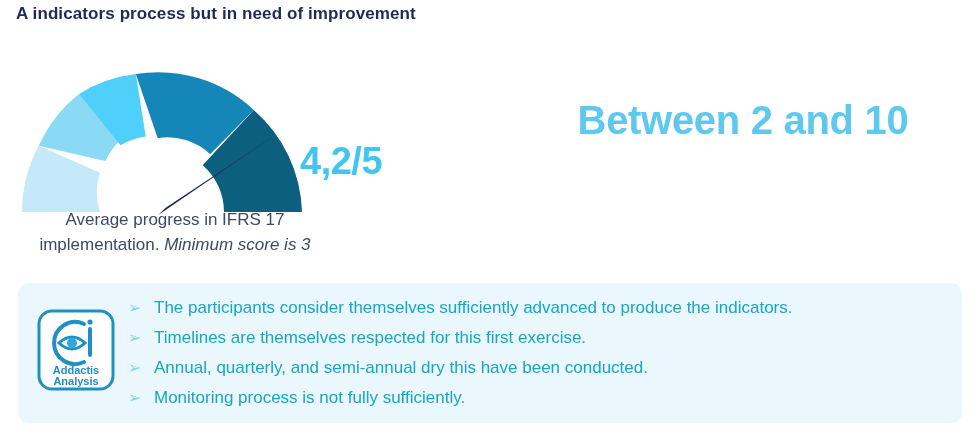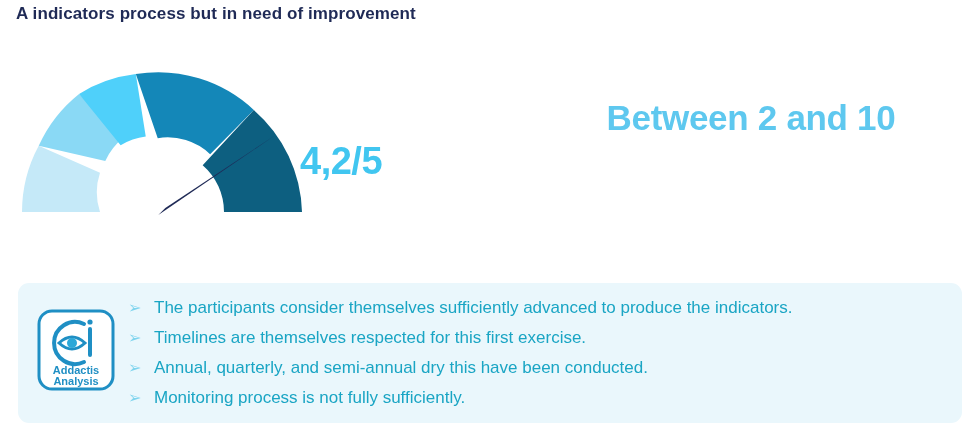--- a/index.html
+++ b/index.html
@@ -70,24 +70,24 @@
   #count-block {
     position: absolute;
     left: 540px;
     top: 40px;
     width: 390px;
     height: 215px;
     text-align: center;
   }
   #count-value {
     position: absolute;
-    left: 16px;
+    left: 8px;
     top: 58px;
     width: 390px;
-    font-size: 35px;
+    font-size: 40px;
     font-weight: bold;
     color: #5ec8ef;
     letter-spacing: -0.3px;
   }
   #count-caption {
     position: absolute;
     left: 0;
     top: 128px;
     width: 390px;
     font-size: 17px;
@@ -166,20 +166,24 @@
       <path fill="#0d5f80" d="M 241.80,69.99 A 140,140 0 0 1 290.0,172.0 L 212.0,172.0 A 62,62 0 0 0 190.67,125.19 Z"></path>
     </g>
 
     <g>
       <path fill="#1f2a56" d="M 262.0,96.0 L 146.3,175.0 L 153.3,168.0 Z"></path>
     </g>
   </svg>
 
   <div id="gauge-value">4,2/5</div>
 
+  <div id="gauge-caption">
+    <span>Average progress in IFRS 17</span><br>
+    <span>implementation. </span><span class="ital">Minimum score is 3</span>
+  </div>
 </div>
 
 <div id="count-block">
   <div id="count-value">Between 2 and 10</div>
 </div>
 
 <div id="analysis-panel">
 
   <svg id="analysis-logo" width="78" height="82" viewBox="0 0 78 82">
     <rect x="2" y="2" width="74" height="78" rx="13" ry="13" fill="#ffffff" stroke="#1f8fc4" stroke-width="3"></rect>

